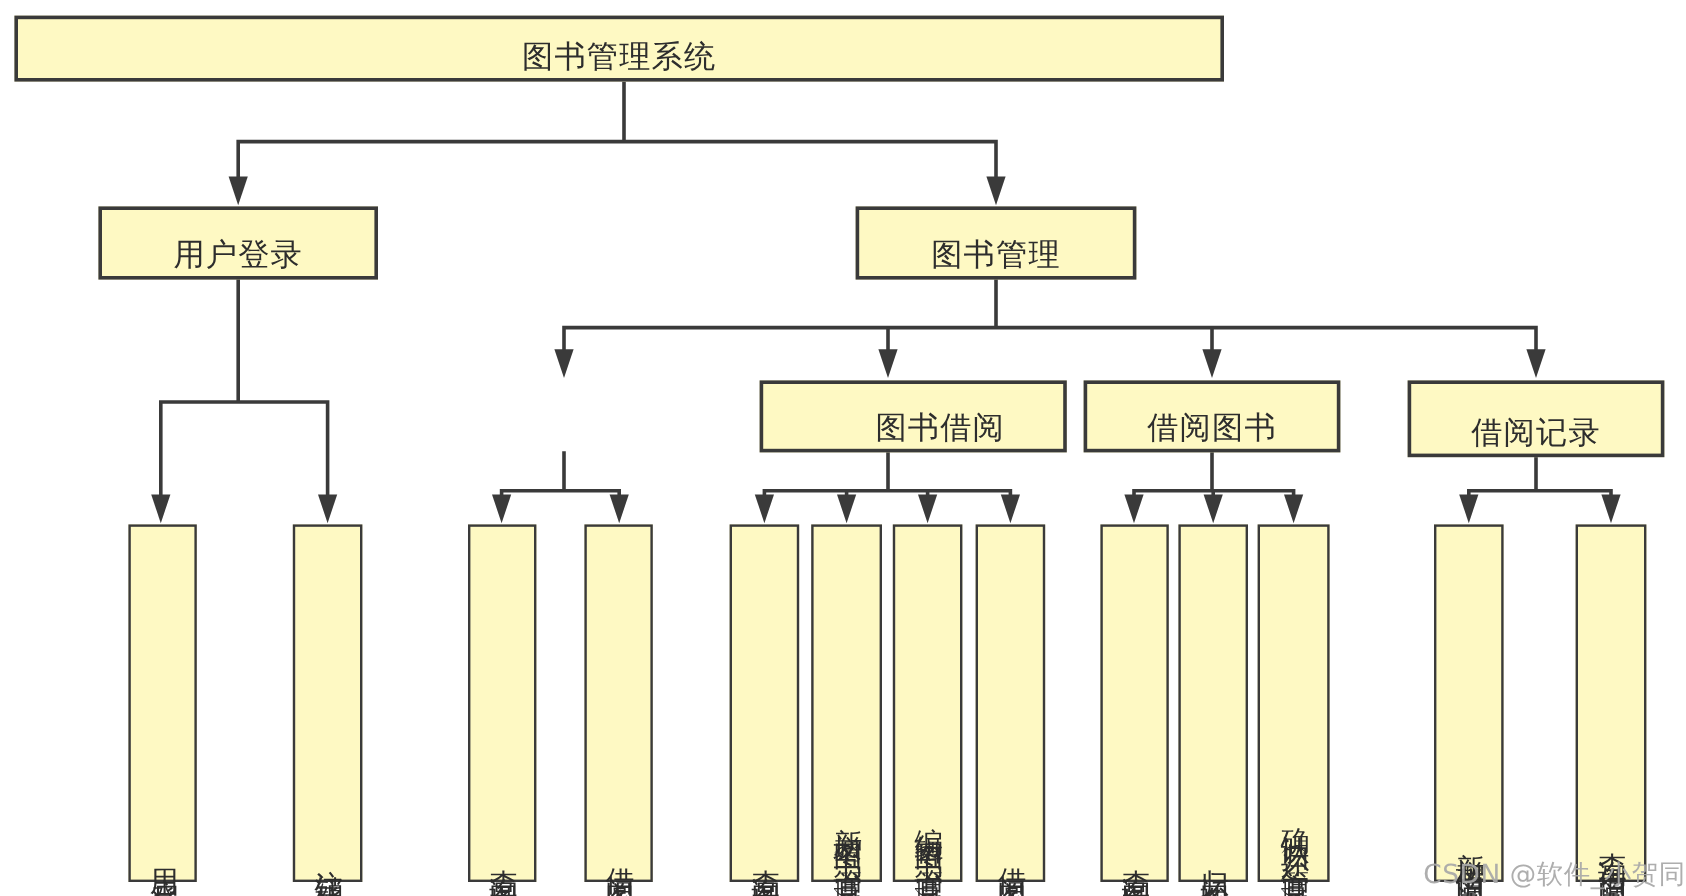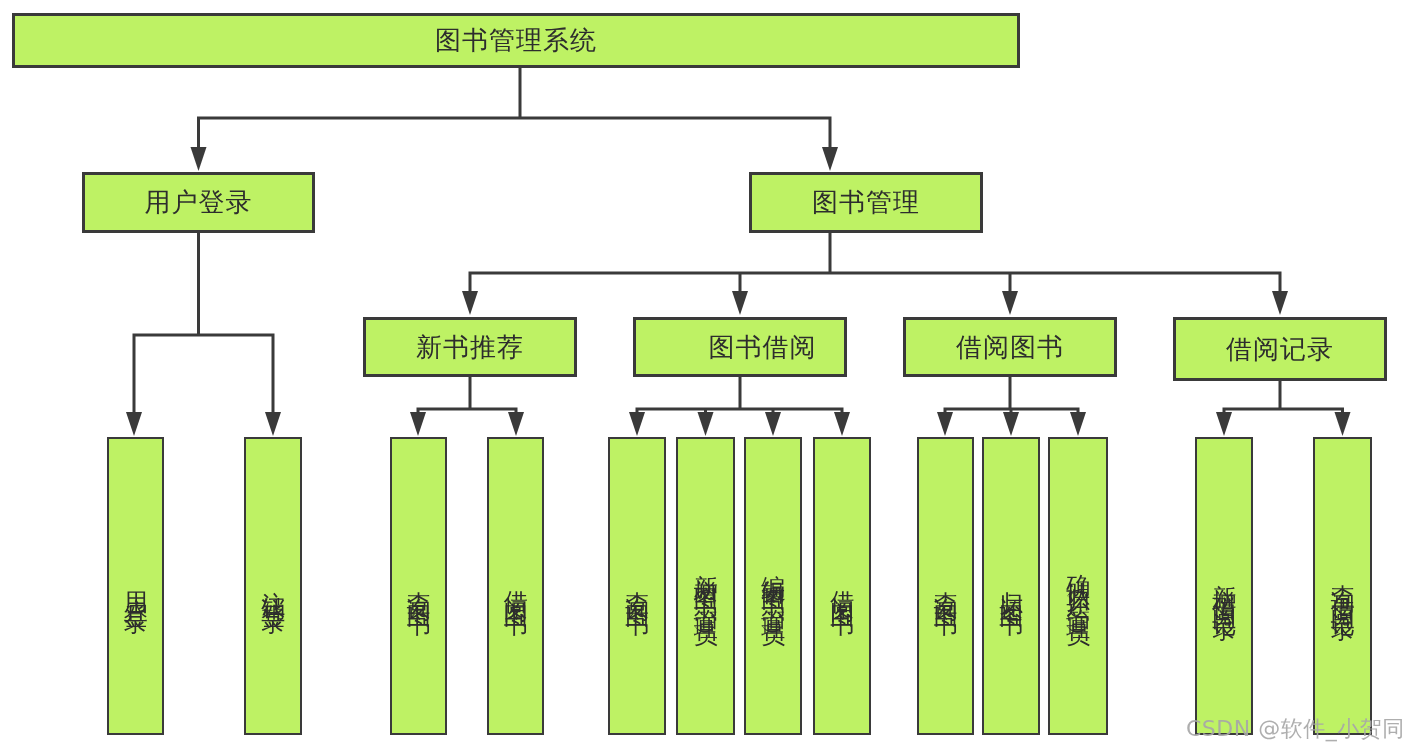--- a/index.html
+++ b/index.html
@@ -13,24 +13,24 @@
   }
   .wires {
     position: absolute;
     left: 0; top: 0;
     width: 1405px; height: 747px;
     z-index: 1;
   }
   .box {
     position: absolute;
     box-sizing: border-box;
-    background: #bef264;
+    background: #fef9c3;
     border: 3px solid #3a3a3a;
     display: flex;
-    align-items: center;
+    align-items: flex-end;
     justify-content: center;
     color: #2d2d2d;
     z-index: 2;
     font-family: Liberation Serif, serif;
   }
   .h-label {
     font-size: 26px;
     letter-spacing: 1px;
     white-space: nowrap;
   }
@@ -93,28 +93,25 @@
     </g>
   </svg>
 
   <div class="box" style="left:12px; top:13px; width:1008px; height:55px;">
     <span class="h-label">图书管理系统</span>
   </div>
 
   <div class="box" style="left:82px; top:172px; width:233px; height:61px;">
     <span class="h-label">用户登录</span>
   </div>
-  <div class="box" style="left:713px; top:172px; width:234px; height:61px;margin-left:36px;">
+  <div class="box" style="left:713px; top:172px; width:234px; height:61px;">
     <span class="h-label">图书管理</span>
   </div>
 
-  <div class="box" style="left:363px; top:317px; width:214px; height:60px;">
-    <span class="h-label">新书推荐</span>
-  </div>
-  <div class="box" style="left:633px; top:317px; width:214px; height:60px;padding-left:45px;">
+  <div class="box" style="left:633px; top:317px; width:256px; height:60px;padding-left:45px;">
     <span class="h-label">图书借阅</span>
   </div>
   <div class="box" style="left:903px; top:317px; width:214px; height:60px;">
     <span class="h-label">借阅图书</span>
   </div>
   <div class="box" style="left:1173px; top:317px; width:214px; height:64px;">
     <span class="h-label">借阅记录</span>
   </div>
 
   <div class="box leaf" style="left:107px; top:437px; width:57px; height:298px;">

